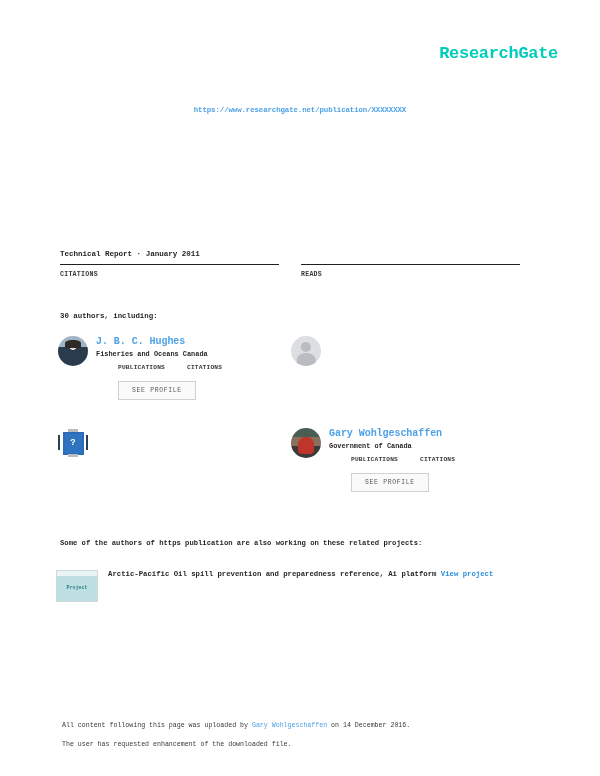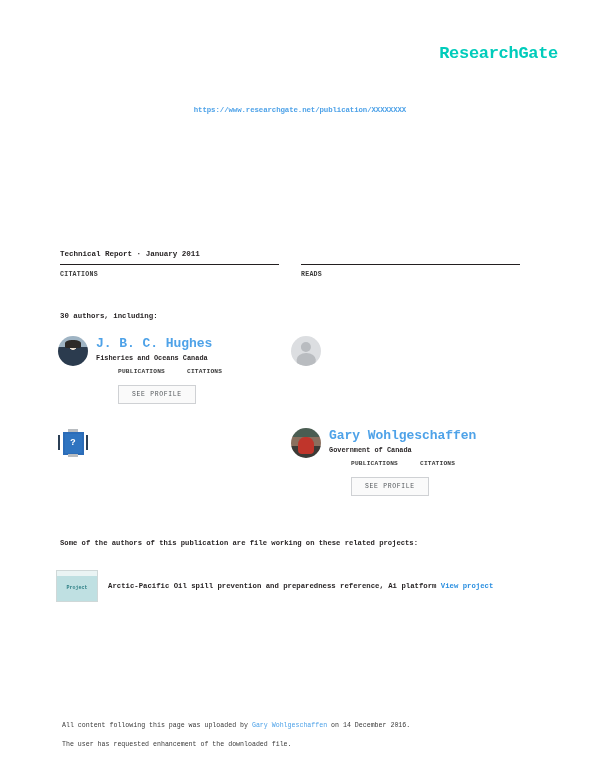--- a/index.html
+++ b/index.html
@@ -206,21 +206,21 @@
     top:7px;
   }
   .ph-box .edge.l { left:0px; }
   .ph-box .edge.r { right:0px; }
 
   .author-info {
     flex: 1 1 auto;
     min-width: 0;
   }
   .author-name {
-    font-size: 13px;
+    font-size: 10px;
     font-weight: bold;
     color: #4ea2e8;
     letter-spacing: -0.05px;
     filter: blur(0.45px);
     margin-bottom: 3px;
     white-space: nowrap;
   }
   .author-affil {
     font-size: 6.9px;
     font-weight: bold;
@@ -264,21 +264,20 @@
     font-weight: bold;
     color: #231f20;
     filter: blur(0.5px);
   }
   .project-row {
     position: absolute;
     left: 56px;
     top: 570px;
     width: 470px;
     display: flex;
-    align-items: center;
     gap: 10px;
   }
   .project-thumb {
     width: 40px;
     height: 30px;
     background: #bfe0e2;
     border: 1px solid #cfd8d8;
     position: relative;
     display: flex;
     align-items: center;
@@ -393,21 +392,21 @@
         <div class="author-metrics">
           <span class="metric">PUBLICATIONS</span>
           <span class="metric">CITATIONS</span>
         </div>
         <div class="see-profile">SEE PROFILE</div>
       </div>
     </div>
 
   </div>
 
-  <div class="projects-heading">Some of the authors of this publication are file working on these related projects:</div>
+  <div class="projects-heading">Some of the authors of https publication are also working on these related projects:</div>
 
   <div class="project-row">
     <div class="project-thumb">
       <span>Project</span>
     </div>
     <div class="project-text">
       <span>Arctic-Pacific Oil spill prevention and preparedness reference, Ai platform</span>
       <span class="view">View project</span>
     </div>
   </div>

